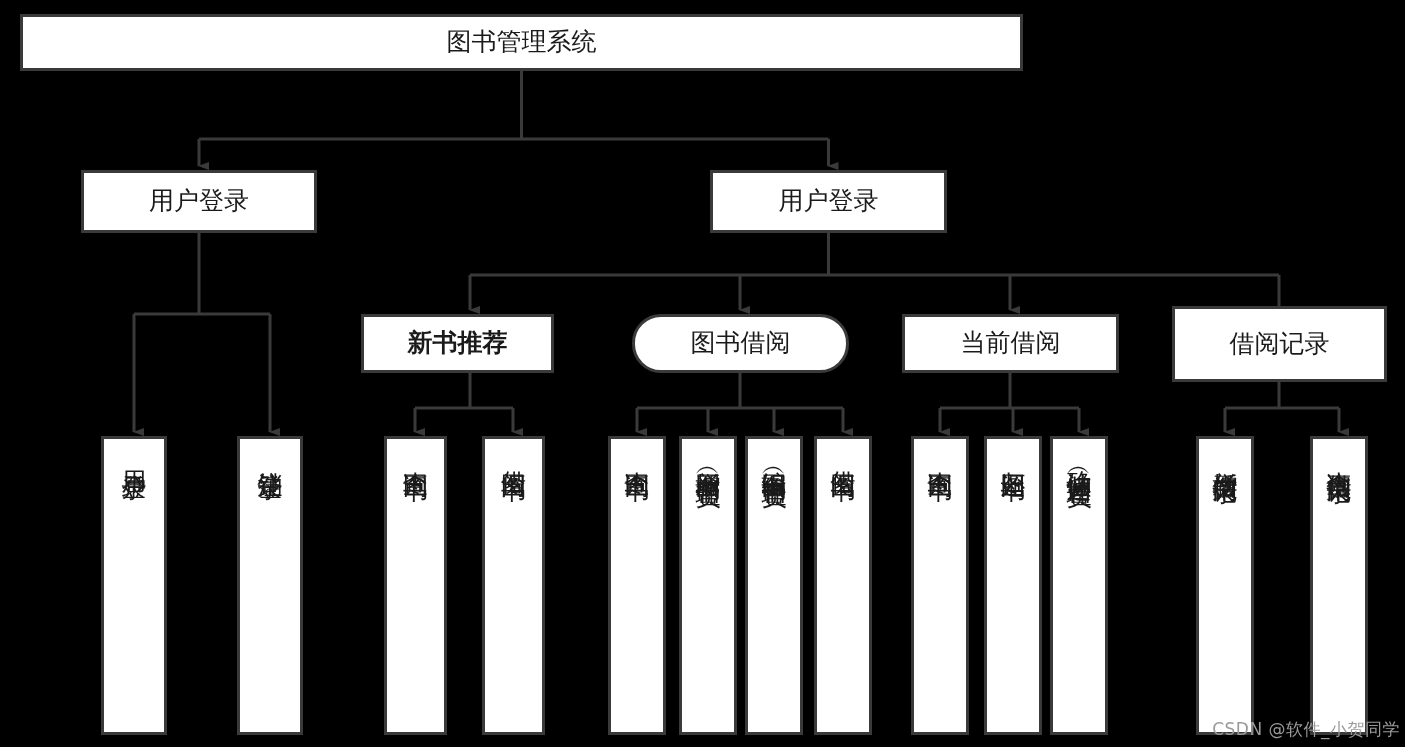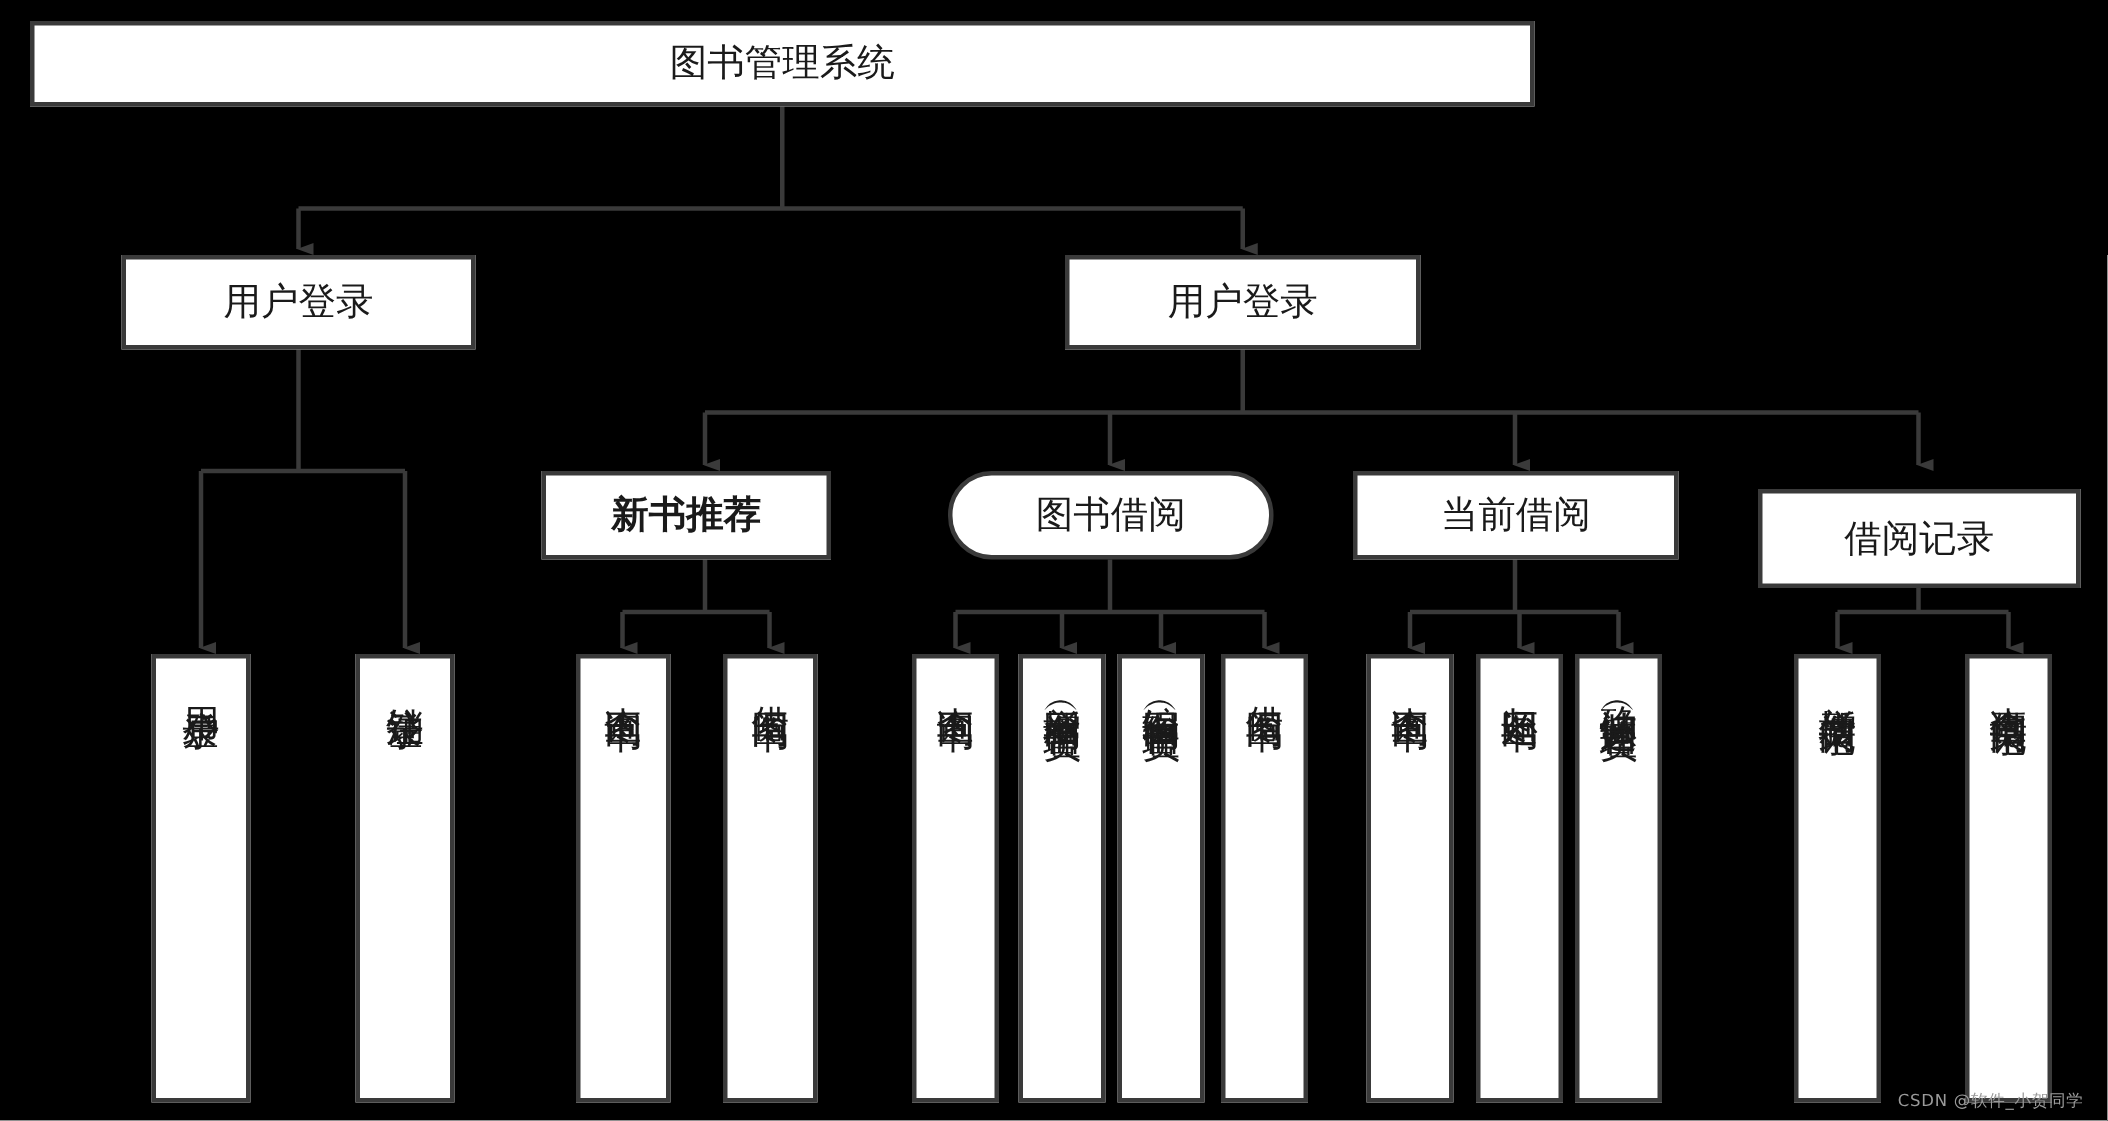--- a/index.html
+++ b/index.html
@@ -51,23 +51,23 @@
   .node.v .label {
     writing-mode: vertical-rl;
     text-orientation: upright;
     font-size: 25px;
     letter-spacing: 2px;
     line-height: 1;
     white-space: nowrap;
   }
   #watermark {
     position: absolute;
-    right: 16px;
+    right: 5px;
     bottom: 6px;
-    font-size: 11px;
+    font-size: 17px;
     color: #9a9a9a;
     letter-spacing: 0.5px;
     white-space: nowrap;
   }
 </style>
 </head>
 <body>
 
 <div id="canvas">
 
@@ -137,21 +137,21 @@
 
   <div class="node h" style="left:361px;top:314px;width:193px;height:59px;font-weight:bold;">
     <span class="label">新书推荐</span>
   </div>
   <div class="node h" style="left:632px;top:314px;width:217px;height:59px;border-radius:29px;">
     <span class="label">图书借阅</span>
   </div>
   <div class="node h" style="left:902px;top:314px;width:217px;height:59px;">
     <span class="label">当前借阅</span>
   </div>
-  <div class="node h" style="left:1172px;top:326px;width:215px;height:66px;">
+  <div class="node h" style="left:1172px;top:306px;width:215px;height:76px;">
     <span class="label">借阅记录</span>
   </div>
 
   <div class="node v" style="left:101px;top:436px;width:66px;height:299px;">
     <span class="label">用户登录</span>
   </div>
   <div class="node v" style="left:237px;top:436px;width:66px;height:299px;">
     <span class="label">注销登录</span>
   </div>
   <div class="node v" style="left:384px;top:436px;width:63px;height:299px;">

